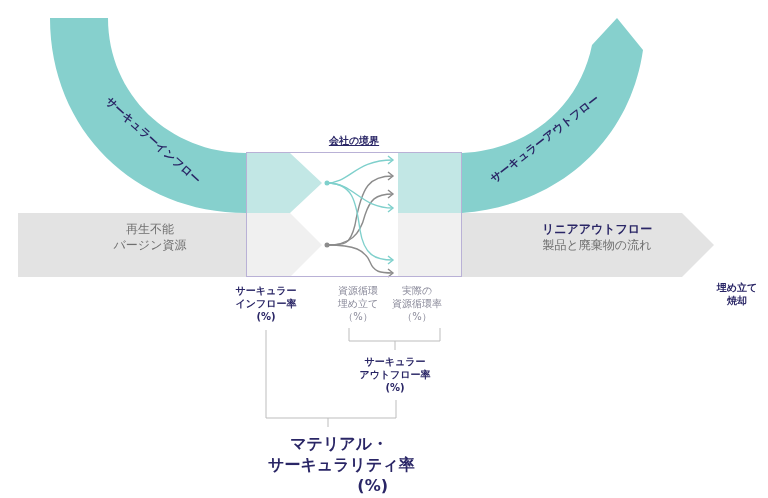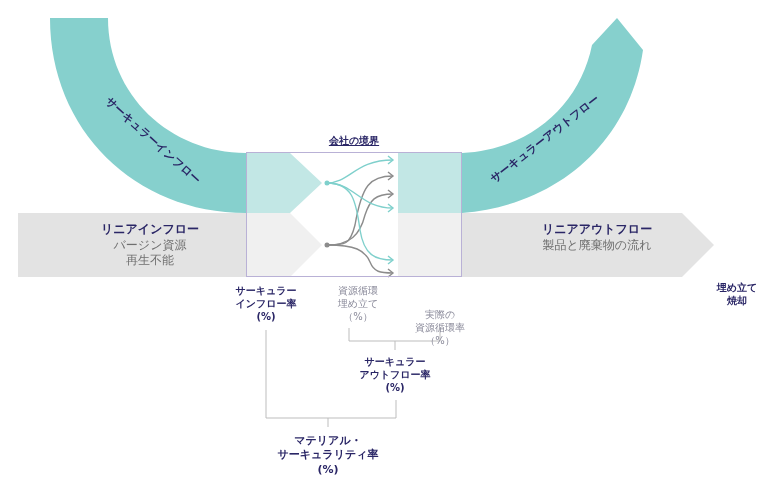--- a/index.html
+++ b/index.html
@@ -4,21 +4,21 @@
 <style>
   html, body { margin:0; padding:0; background:#ffffff; }
   body { width:768px; height:498px; position:relative; overflow:hidden;
          font-family:"DejaVu Sans", "Liberation Sans", sans-serif; }
   svg.diagram { position:absolute; left:0; top:0; }
   .lbl { position:absolute; text-align:center; line-height:1.3; white-space:nowrap; }
   .navy { color:#2A2666; font-weight:bold; }
   .gray { color:#6F6F6F; }
   .gray-light { color:#8A8A9A; }
   .fs12 { font-size:12px; }
-  .fs11 { font-size:11px; }
+  .fs11 { font-size:16px;text-align:right; }
   .fs10 { font-size:10px; }
 </style>
 </head>
 <body>
 
 <svg class="diagram" width="768" height="498" viewBox="0 0 768 498">
 
   <path d="M50,18 L108,18 C108,95 170,153 246,153 L246,213 C135,213 50,130 50,18 Z" fill="#86D0CD"></path>
 
   <path d="M462,153 C530,150 580,105 592,45 L617,18 L643,50 C630,140 560,205 462,213 Z" fill="#86D0CD"></path>
@@ -64,23 +64,22 @@
     <path d="M349,328 L349,341 L440,341 L440,328"></path>
     <path d="M395,341 L395,350"></path>
     <path d="M266,330 L266,418 L396,418 L396,400"></path>
     <path d="M328,418 L328,427"></path>
   </g>
 </svg>
 
 <div class="lbl navy fs10" style="left:312px; top:134px; width:84px;text-decoration:underline;">会社の境界</div>
 
 <div class="lbl" style="left:90px; top:222px; width:120px;">
-  <div class="navy fs12">リニアインフロー</div>
+  <div class="gray fs12">再生不能</div>
   <div class="gray fs12">バージン資源</div>
-  <div class="gray fs12">再生不能</div>
 </div>
 
 <div class="lbl" style="left:522px; top:222px; width:150px;">
   <div class="navy fs12">リニアアウトフロー</div>
   <div class="gray fs12">製品と廃棄物の流れ</div>
 </div>
 
 <div class="lbl navy fs10" style="left:712px; top:236px; width:50px;margin-top:45px;">
   <div>埋め立て</div>
   <div>焼却</div>
@@ -89,21 +88,21 @@
 <div class="lbl navy fs10" style="left:226px; top:284px; width:80px;">
   <div>サーキュラー</div>
   <div>インフロー率</div>
   <div>(%)</div>
 </div>
 <div class="lbl gray-light fs10" style="left:320px; top:284px; width:76px;">
   <div>資源循環</div>
   <div>埋め立て</div>
   <div>（%）</div>
 </div>
-<div class="lbl gray-light fs10" style="left:400px; top:284px; width:80px;margin-top:24px;">
+<div class="lbl gray-light fs10" style="left:377px; top:284px; width:80px;">
   <div>実際の</div>
   <div>資源循環率</div>
   <div>（%）</div>
 </div>
 <div class="lbl navy fs10" style="left:350px; top:355px; width:90px;">
   <div>サーキュラー</div>
   <div>アウトフロー率</div>
   <div>(%)</div>
 </div>
 <div class="lbl navy fs11" style="left:268px; top:434px; width:120px;">

